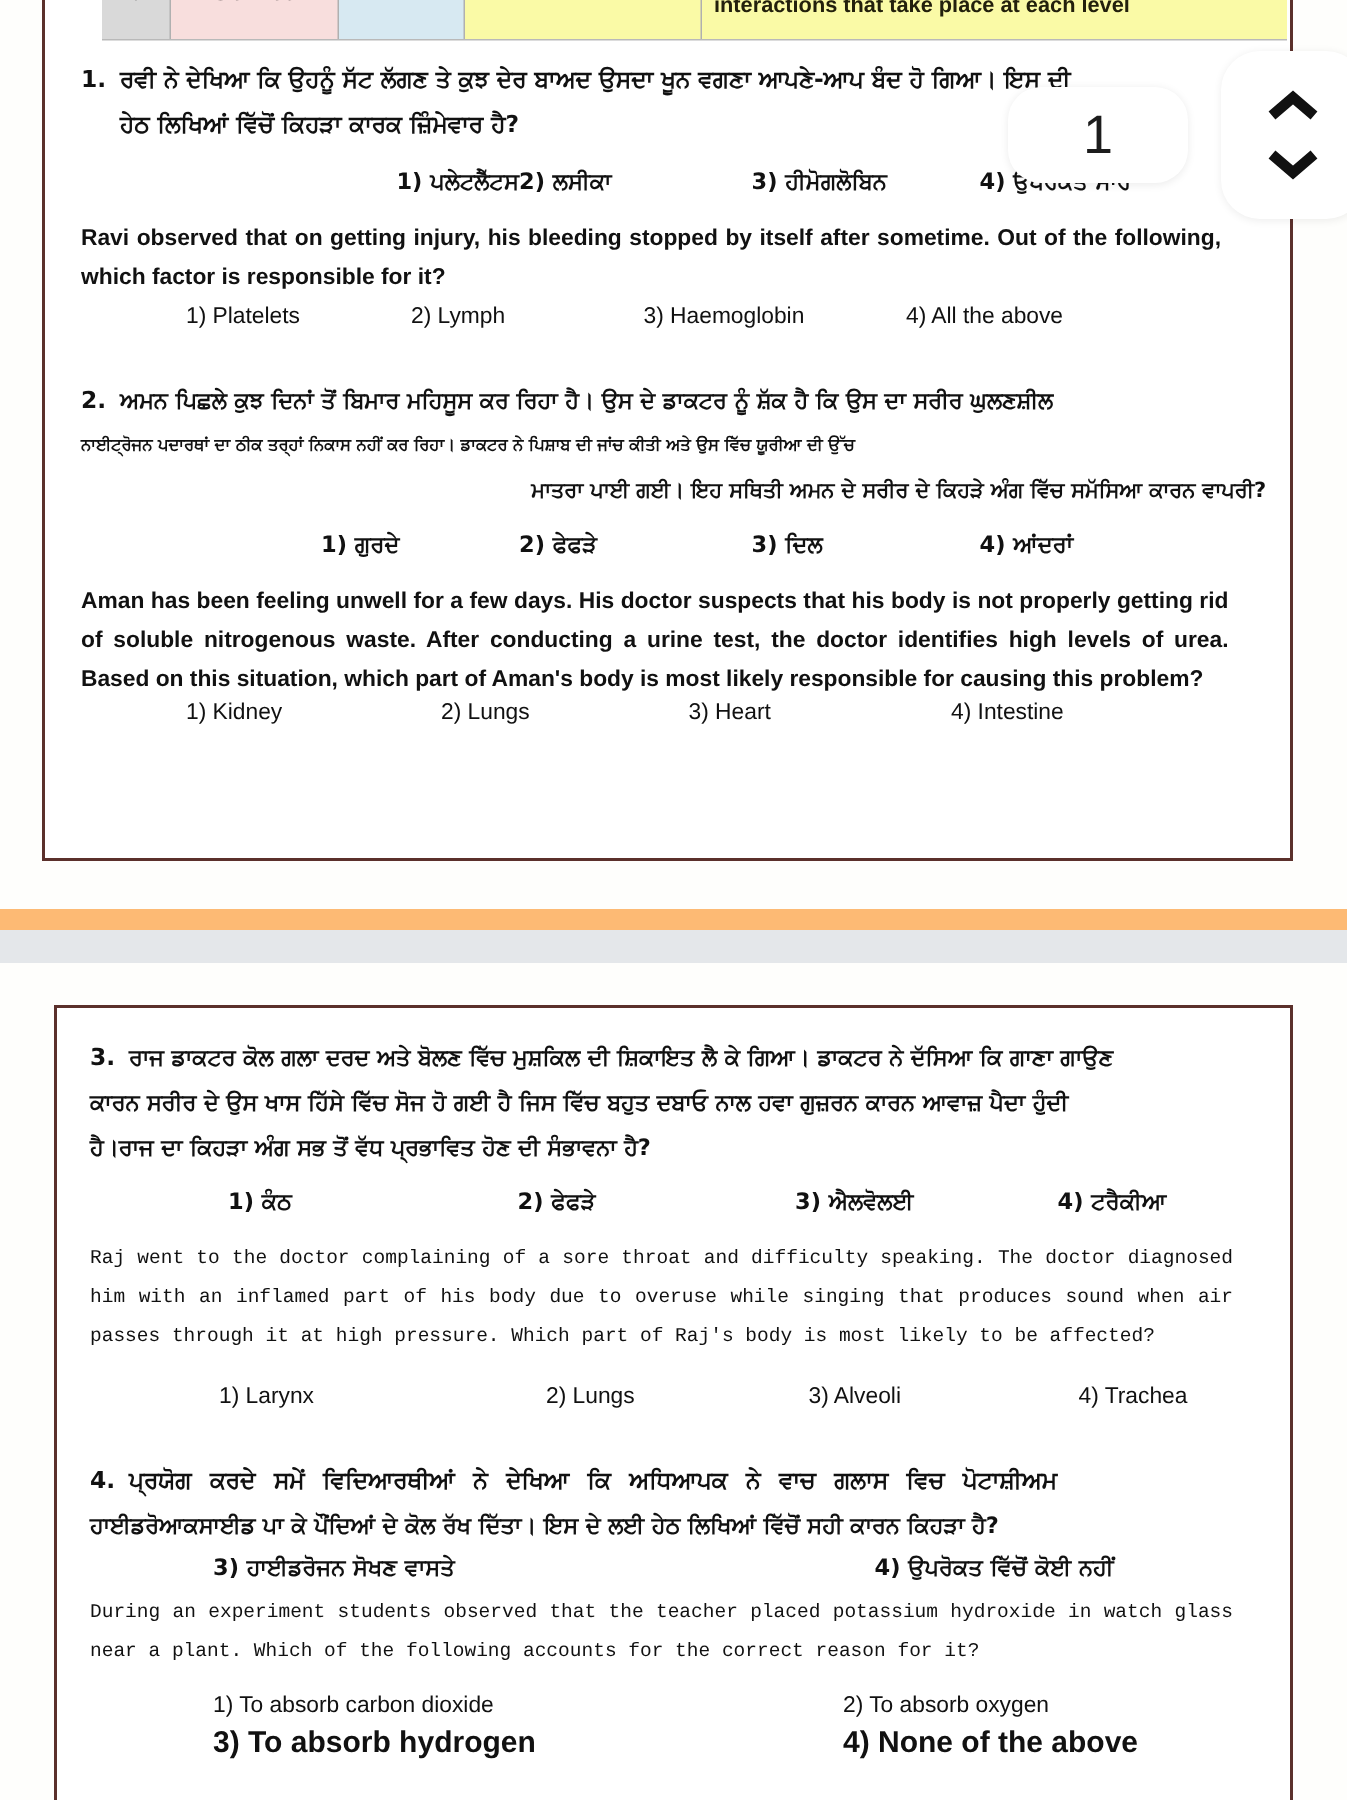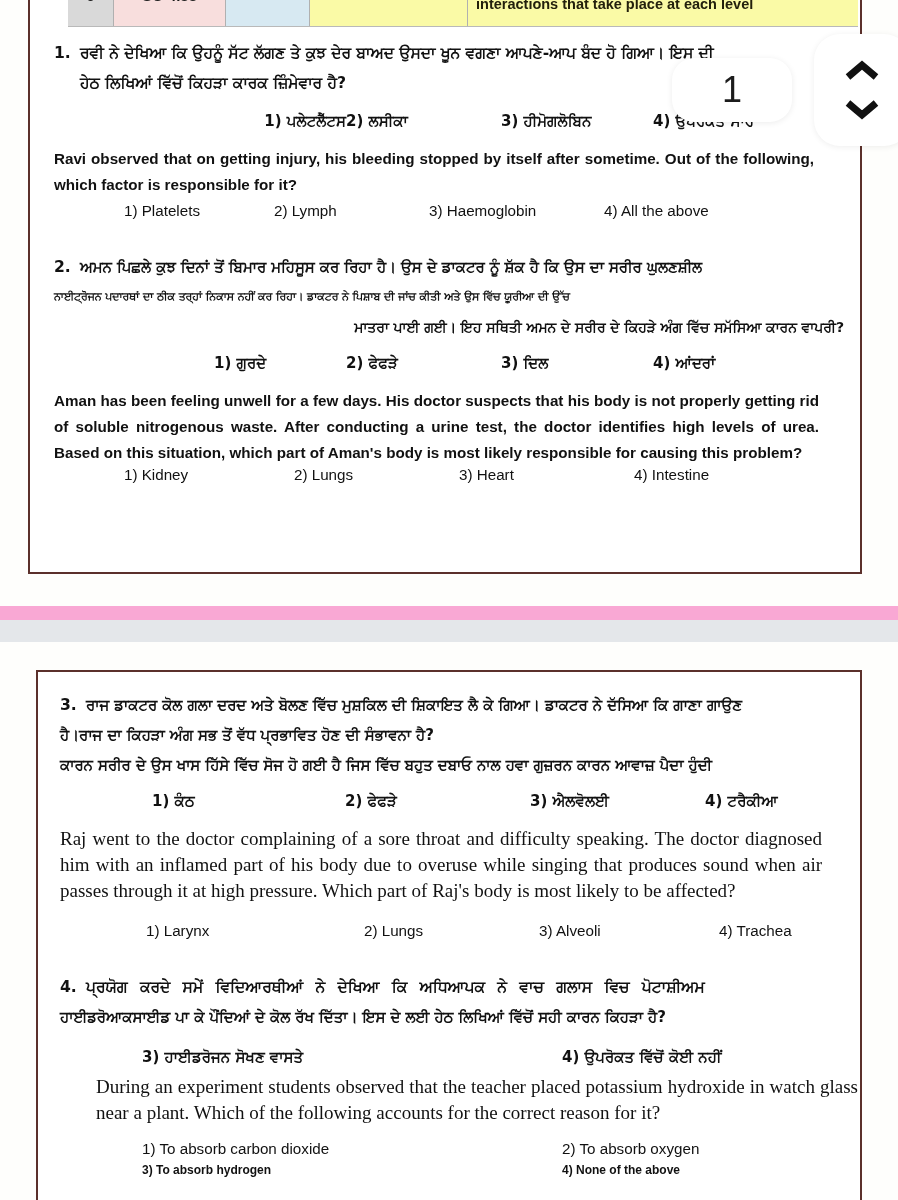--- a/index.html
+++ b/index.html
@@ -8,21 +8,21 @@
     width: 898px; height: 1200px;
     background: #ffffff;
     font-family: "Liberation Sans", sans-serif;
     overflow: hidden;
   }
 
   #screen {
     position: relative;
     width: 898px;
     height: 1200px;
-    background: #f9a8d4;
+    background: #fdba74;
     overflow: hidden;
   }
 
   
   .page {
     position: absolute;
     left: 0;
     width: 898px;
     background: #fefefc;
   }
@@ -97,23 +97,23 @@
 
   .en-body {
     font-family: "Liberation Sans", sans-serif;
     font-weight: bold;
     font-size: 15.2px;
     line-height: 26px;
     color: #111111;
     text-align: justify;
   }
   .en-body-reg {
-    font-family: Liberation Serif, serif;
+    font-family: Liberation Mono, monospace;
     font-weight: normal;
-    font-size: 19px;
+    font-size: 13px;
     line-height: 26px;
     color: #111111;
     text-align: justify;
   }
 
   
   .opt-row { display: flex; }
   .opt {
     font-family: "Liberation Sans", sans-serif;
     font-size: 15.2px;
@@ -123,21 +123,21 @@
   .opt-pa {
     font-family: "DejaVu Sans", sans-serif;
     font-weight: bold;
     font-size: 15px;
     color: #111111;
     white-space: nowrap;
   }
   .opt-en-b {
     font-family: "Liberation Sans", sans-serif;
     font-weight: bold;
-    font-size: 12px;
+    font-size: 20px;
     color: #111111;
     white-space: nowrap;
   }
 
   
   #page-indicator {
     position: absolute;
     left: 672px;
     top: 58px;
     width: 120px;
@@ -261,22 +261,22 @@
   <div class="page" id="page-two">
     <div class="content-frame" id="frame-two">
 
       <div class="qblock" style="left:22px; top:18px; width:790px;">
         <div style="display:flex;">
           <div class="pa-line" style="width:26px;">3.</div>
           <div style="flex:1;">
             <div class="pa-line" style="font-size:15px;">ਰਾਜ ਡਾਕਟਰ ਕੋਲ ਗਲਾ ਦਰਦ ਅਤੇ ਬੋਲਣ ਵਿੱਚ ਮੁਸ਼ਕਿਲ ਦੀ ਸ਼ਿਕਾਇਤ ਲੈ ਕੇ ਗਿਆ। ਡਾਕਟਰ ਨੇ ਦੱਸਿਆ ਕਿ ਗਾਣਾ ਗਾਉਣ</div>
           </div>
         </div>
+        <div class="pa-line" style="font-size:15px;">ਕਾਰਨ ਸਰੀਰ ਦੇ ਉਸ ਖਾਸ ਹਿੱਸੇ ਵਿੱਚ ਸੋਜ ਹੋ ਗਈ ਹੈ ਜਿਸ ਵਿੱਚ ਬਹੁਤ ਦਬਾਓ ਨਾਲ ਹਵਾ ਗੁਜ਼ਰਨ ਕਾਰਨ ਆਵਾਜ਼ ਪੈਦਾ ਹੁੰਦੀ</div>
         <div class="pa-line" style="font-size:15px;">ਹੈ।ਰਾਜ ਦਾ ਕਿਹੜਾ ਅੰਗ ਸਭ ਤੋਂ ਵੱਧ ਪ੍ਰਭਾਵਿਤ ਹੋਣ ਦੀ ਸੰਭਾਵਨਾ ਹੈ?</div>
-        <div class="pa-line" style="font-size:15px;">ਕਾਰਨ ਸਰੀਰ ਦੇ ਉਸ ਖਾਸ ਹਿੱਸੇ ਵਿੱਚ ਸੋਜ ਹੋ ਗਈ ਹੈ ਜਿਸ ਵਿੱਚ ਬਹੁਤ ਦਬਾਓ ਨਾਲ ਹਵਾ ਗੁਜ਼ਰਨ ਕਾਰਨ ਆਵਾਜ਼ ਪੈਦਾ ਹੁੰਦੀ</div>
         <div class="opt-row" style="margin-top:12px; padding-left:92px;">
           <div class="opt-pa" style="width:193px;">1) ਕੰਠ</div>
           <div class="opt-pa" style="width:185px;">2) ਫੇਫੜੇ</div>
           <div class="opt-pa" style="width:175px;">3) ਐਲਵੋਲਈ</div>
           <div class="opt-pa">4) ਟਰੈਕੀਆ</div>
         </div>
         <div class="en-body-reg" style="margin-top:16px; width:762px;">Raj went to the doctor complaining of a sore throat and difficulty speaking. The doctor diagnosed him with an inflamed part of his body due to overuse while singing that produces sound when air passes through it at high pressure. Which part of Raj's body is most likely to be affected?</div>
         <div class="opt-row" style="margin-top:18px; padding-left:86px;">
           <div class="opt" style="width:218px;">1) Larynx</div>
           <div class="opt" style="width:175px;">2) Lungs</div>
@@ -287,26 +287,26 @@
 
       <div class="qblock" style="left:22px; top:300px; width:790px;">
         <div style="display:flex;">
           <div class="pa-line" style="width:26px;">4.</div>
           <div style="flex:1;">
             <div class="pa-line" style="white-space:normal; word-spacing:7px;">ਪ੍ਰਯੋਗ ਕਰਦੇ ਸਮੇਂ ਵਿਦਿਆਰਥੀਆਂ ਨੇ ਦੇਖਿਆ ਕਿ ਅਧਿਆਪਕ ਨੇ ਵਾਚ ਗਲਾਸ ਵਿਚ ਪੋਟਾਸ਼ੀਅਮ</div>
           </div>
         </div>
         <div class="pa-line" style="font-size:15px;">ਹਾਈਡਰੋਆਕਸਾਈਡ ਪਾ ਕੇ ਪੌਂਦਿਆਂ ਦੇ ਕੋਲ ਰੱਖ ਦਿੱਤਾ। ਇਸ ਦੇ ਲਈ ਹੇਠ ਲਿਖਿਆਂ ਵਿੱਚੋਂ ਸਹੀ ਕਾਰਨ ਕਿਹੜਾ ਹੈ?</div>
 
-        <div class="opt-row" style="margin-top:16px; padding-left:82px;">
+        <div class="opt-row" style="margin-top:4px; padding-left:82px;gap:21px;">
           <div class="opt-pa" style="width:420px;">3) ਹਾਈਡਰੋਜਨ ਸੋਖਣ ਵਾਸਤੇ</div>
           <div class="opt-pa">4) ਉਪਰੋਕਤ ਵਿੱਚੋਂ ਕੋਈ ਨਹੀਂ</div>
         </div>
 
-        <div class="en-body-reg" style="margin-top:8px; width:762px;margin-left:36px;">During an experiment students observed that the teacher placed potassium hydroxide in watch glass near a plant. Which of the following accounts for the correct reason for it?</div>
+        <div class="en-body-reg" style="margin-top:8px; width:762px;">During an experiment students observed that the teacher placed potassium hydroxide in watch glass near a plant. Which of the following accounts for the correct reason for it?</div>
 
         <div class="opt-row" style="margin-top:14px; padding-left:82px;">
           <div class="opt" style="width:420px;">1) To absorb carbon dioxide</div>
           <div class="opt">2) To absorb oxygen</div>
         </div>
         <div class="opt-row" style="margin-top:6px; padding-left:82px;">
           <div class="opt-en-b" style="width:420px;">3) To absorb hydrogen</div>
           <div class="opt-en-b">4) None of the above</div>
         </div>
       </div>

